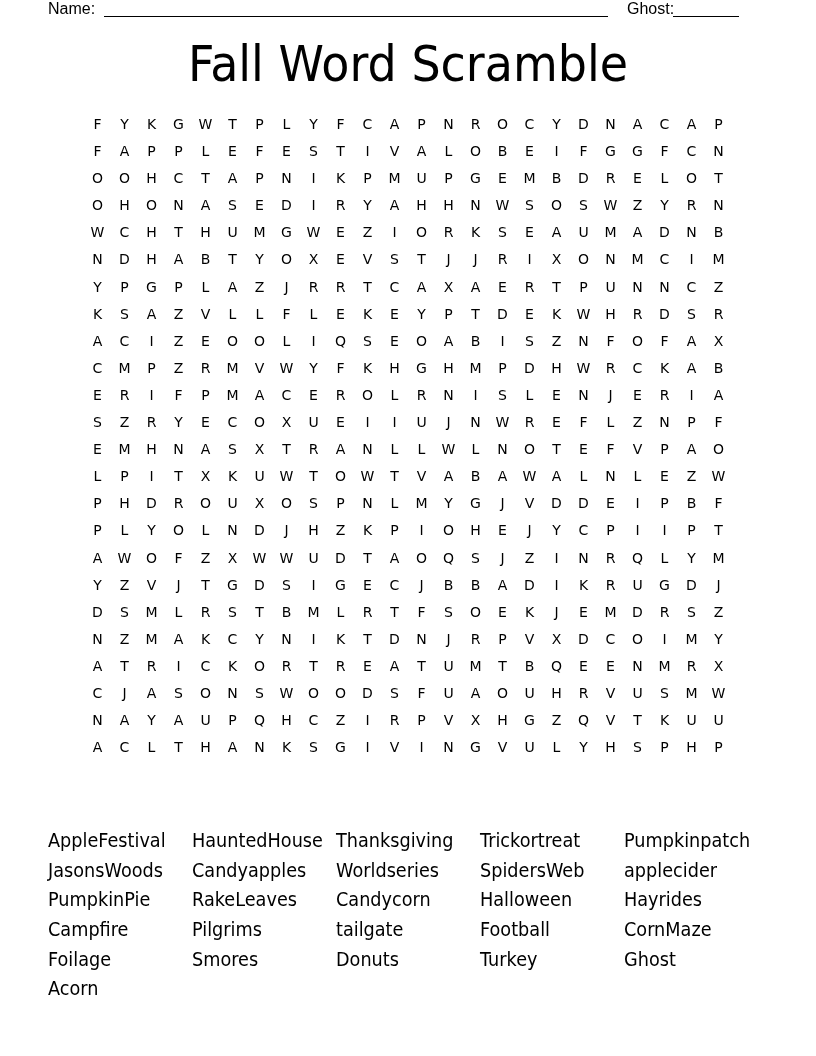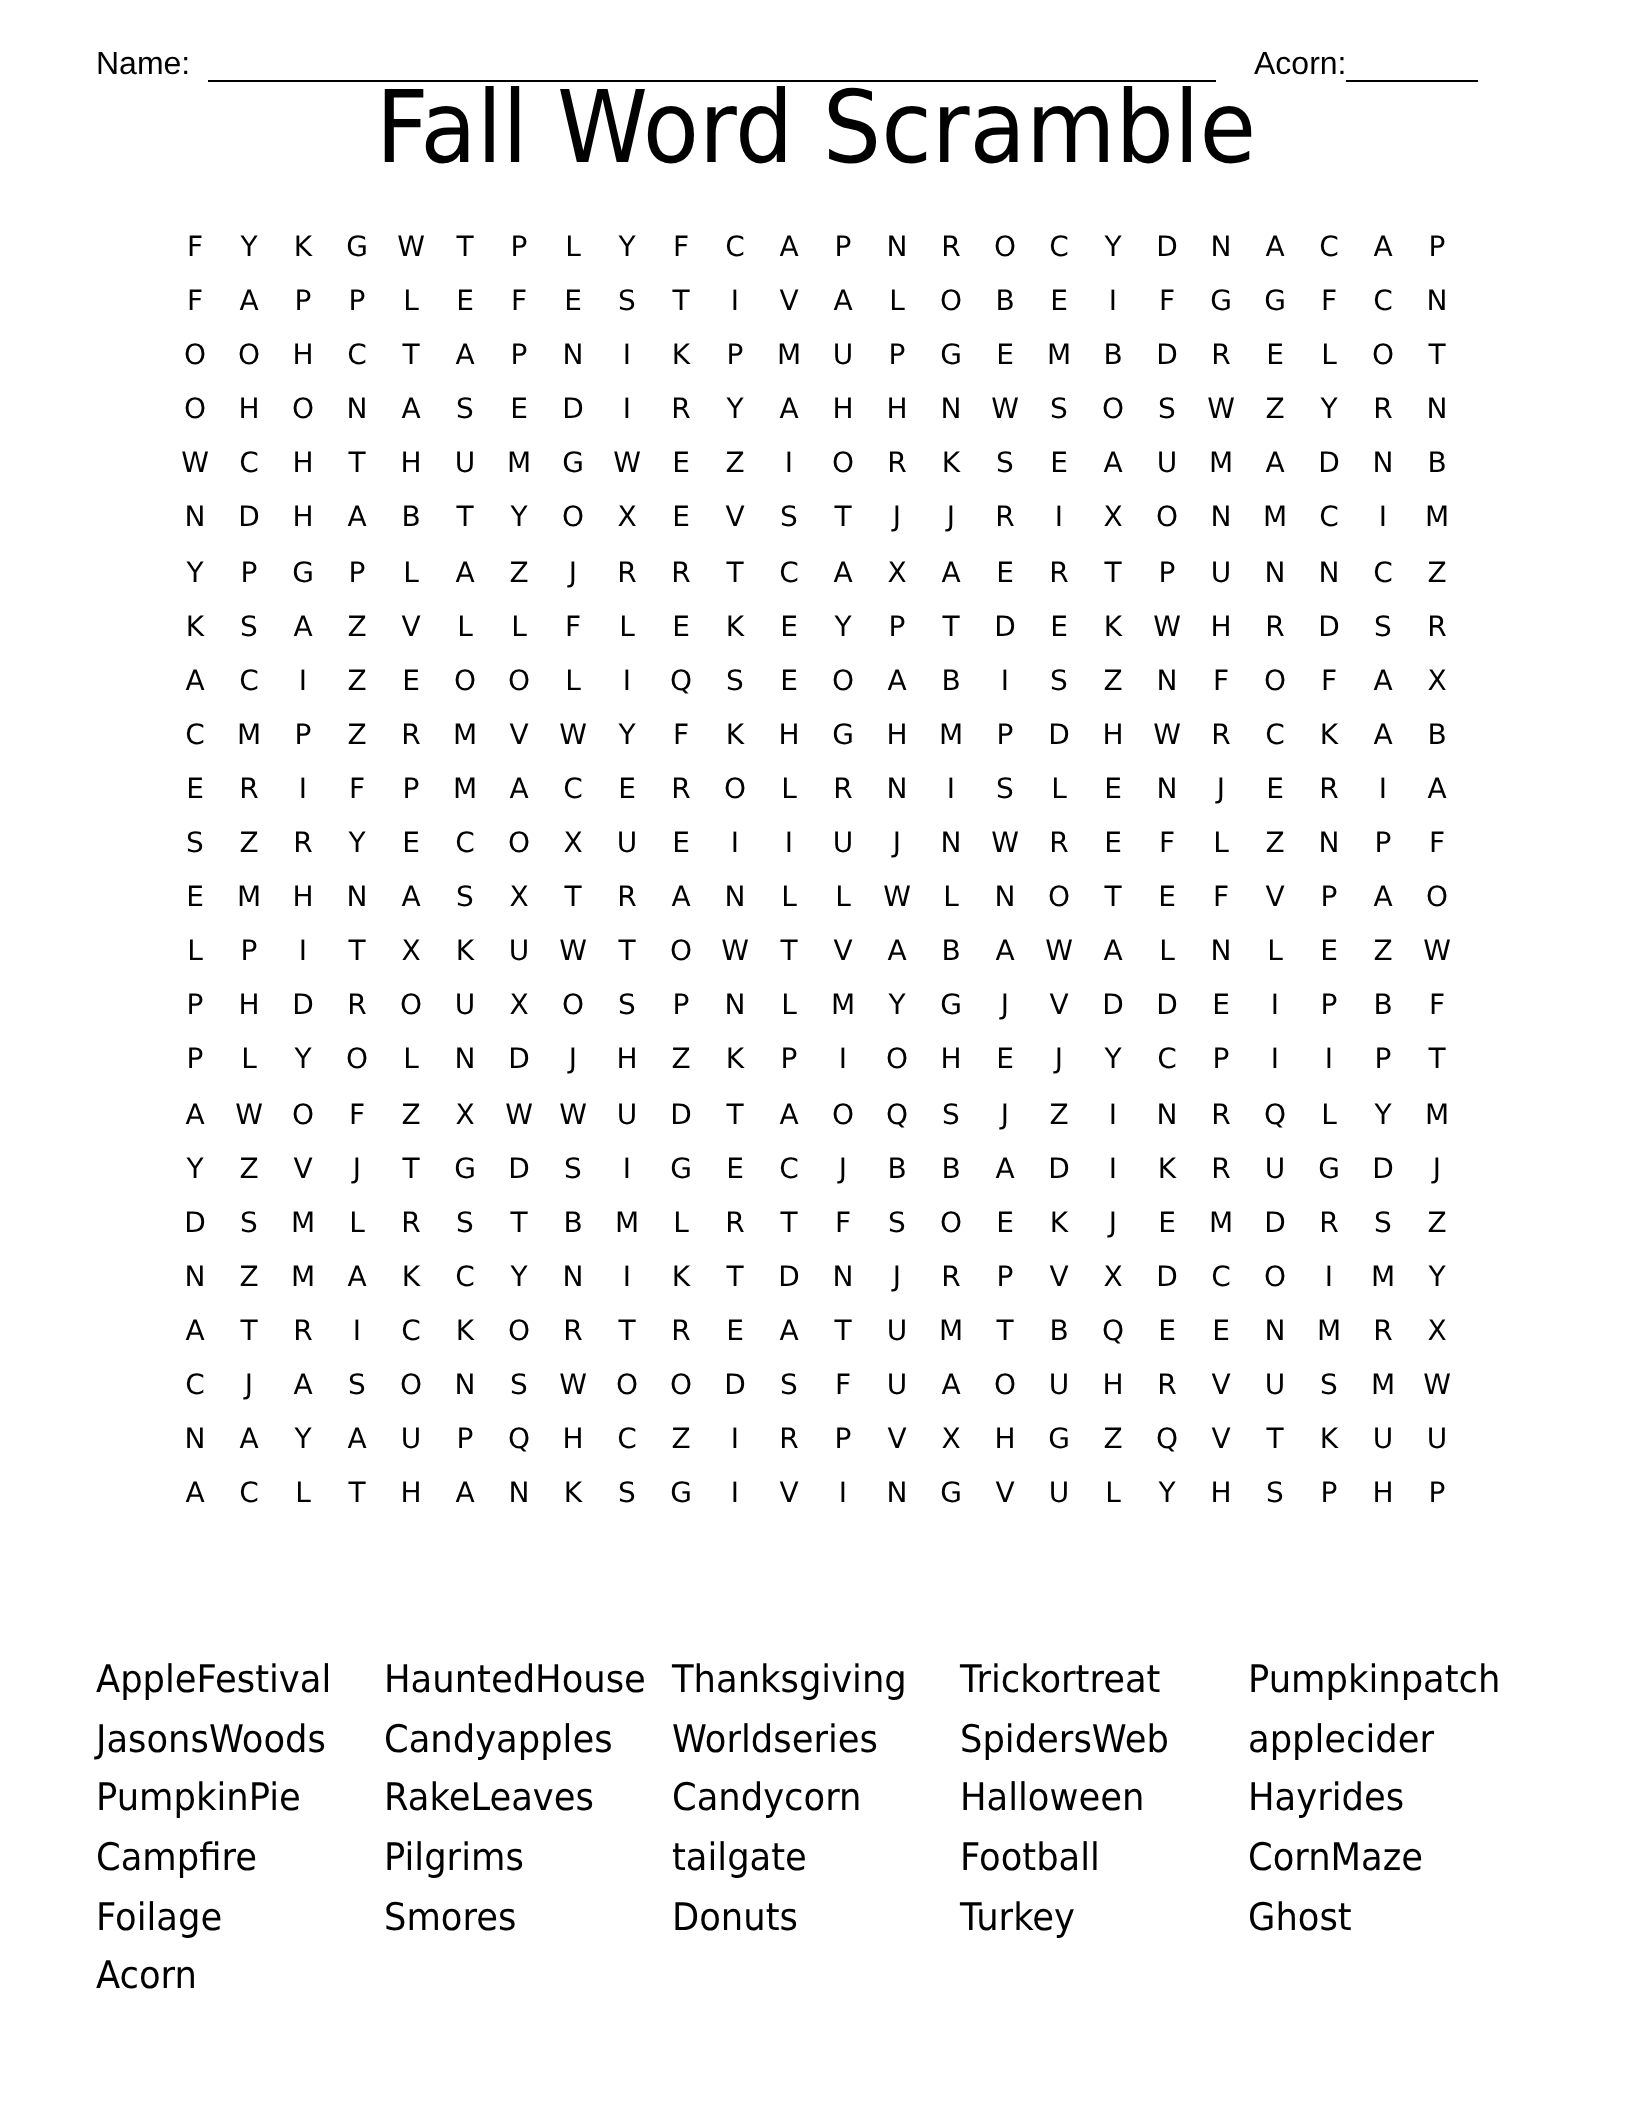--- a/index.html
+++ b/index.html
@@ -1,21 +1,20 @@
 <!DOCTYPE html>
 <html><head>
   <meta charset="utf-8">
   <style>
     html, body { margin: 0; padding: 0; background: #ffffff; }
     body { width: 816px; height: 1056px; position: relative; overflow: hidden; color: #000; }
     .header-line {
       position: absolute; top: 0; left: 48px; width: 700px; height: 20px;
       font-family: "Liberation Sans", sans-serif; font-size: 16px; line-height: 18px;
       white-space: nowrap;
-      margin-top: 24px;
     }
     .header-line .name-label { position: absolute; left: 0; top: 0; }
     .header-line .name-blank { position: absolute; left: 56px; top: 16px; width: 504px; border-bottom: 1px solid #000; }
     .header-line .date-label { position: absolute; left: 579px; top: 0; }
     .header-line .date-blank { position: absolute; left: 625px; top: 16px; width: 66px; border-bottom: 1px solid #000; }
     .title {
       position: absolute; top: 32px; left: 0; width: 816px; text-align: center;
       font-family: "DejaVu Sans", sans-serif; font-size: 50px; line-height: 64px;
       letter-spacing: 0px; transform: scaleX(0.92);
     }
@@ -35,21 +34,21 @@
       font-family: "DejaVu Sans", sans-serif; font-size: 19px; line-height: 26px; white-space: nowrap;
       transform-origin: left center; transform: scaleX(0.93);
     }
   </style>
 </head>
 <body>
 
 <div class="header-line">
   <span class="name-label">Name:</span>
   <span class="name-blank"></span>
-  <span class="date-label">Acorn:</span>
+  <span class="date-label">Ghost:</span>
   <span class="date-blank"></span>
 </div>
 
 <div class="title">Fall Word Scramble</div>
 
 <div class="grid" id="grid">
     <div class="cell">F</div>
     <div class="cell">Y</div>
     <div class="cell">K</div>
     <div class="cell">G</div>

